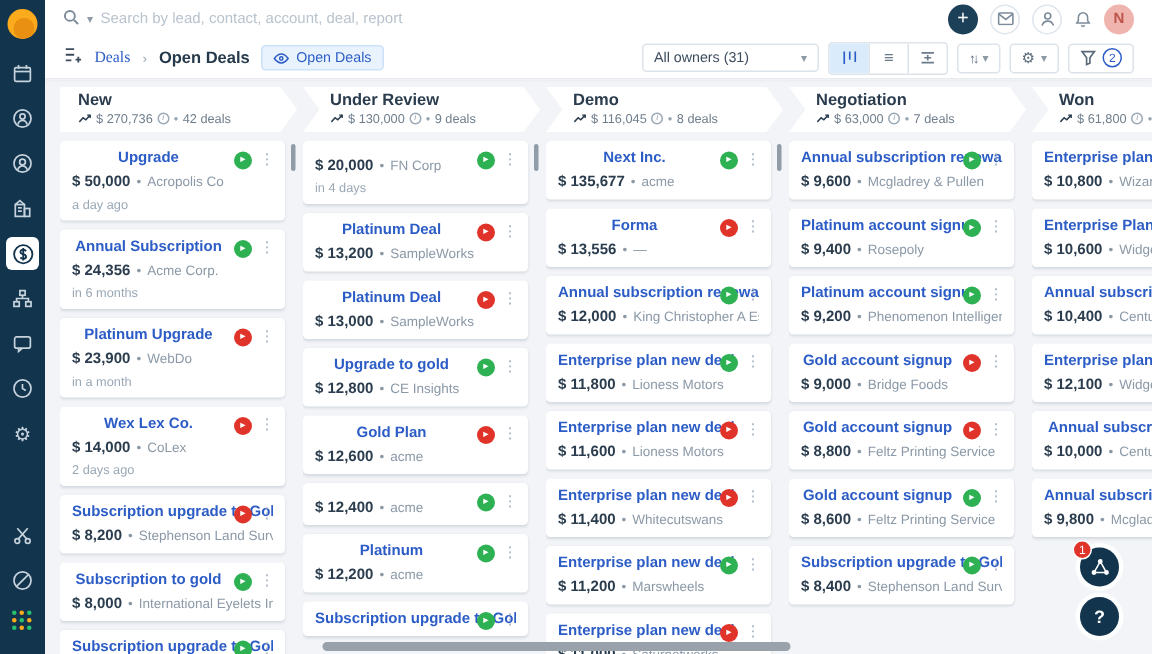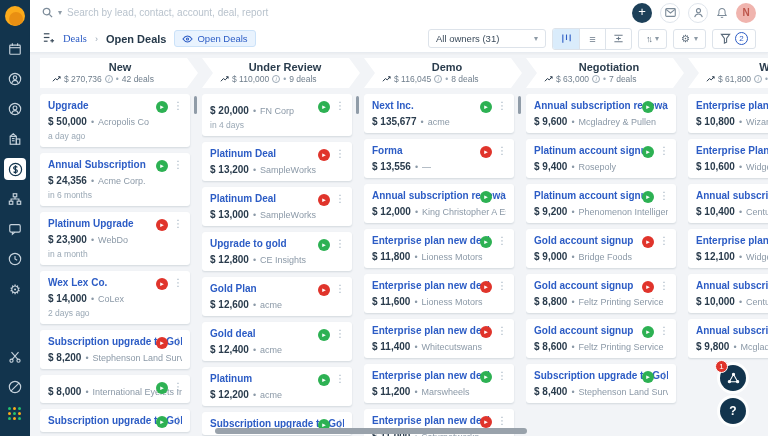--- a/index.html
+++ b/index.html
@@ -63,36 +63,36 @@
   .sort-glyph { font-size:9px; letter-spacing:-2px; }
   .filter-count { width:13px; height:13px; border:1px solid var(--accent-blue,#2c5cc5);
           color:var(--accent-blue,#2c5cc5); border-radius:50%; font-size:8px; display:flex;
           align-items:center; justify-content:center; }
 
   
   .board { flex:1; background:var(--board-bg,#f2f4f7); display:flex; gap:4px;
           padding:5px 0 0 10px; overflow:hidden; position:relative; }
   .column { width:158px; flex-shrink:0; display:flex; flex-direction:column; position:relative; }
   .col-header { height:30px; background:#fff; padding:3px 10px 3px 18px; flex-shrink:0;
-          clip-path:polygon(0 0, calc(100% - 11px) 0, 100% 50%, calc(100% - 11px) 100%, 0 100%, 11px 50%);text-align:center; }
+          clip-path:polygon(0 0, calc(100% - 11px) 0, 100% 50%, calc(100% - 11px) 100%, 0 100%, 11px 50%); }
   .column:first-child .col-header { padding-left:12px;
           clip-path:polygon(0 0, calc(100% - 11px) 0, 100% 50%, calc(100% - 11px) 100%, 0 100%); }
   .col-name { font-size:11px; font-weight:bold; color:#2a3c4d; }
   .col-stats { display:flex; align-items:center; gap:3px; font-size:8.5px; color:#6f7e8c; margin-top:1px; white-space:nowrap; }
   .info { width:8px; height:8px; border:1px solid #9aa8b5; border-radius:50%; font-size:6px; color:#9aa8b5;
           display:inline-flex; align-items:center; justify-content:center; font-style:italic; flex-shrink:0; }
   .stats-dot { color:#9aa8b5; }
   .card-list { margin-top:6px; padding-right:8px; flex:1; overflow:hidden; }
   .vthumb { position:absolute; right:1px; top:38px; width:3px; height:18px; background:#909ca8; border-radius:2px; }
   .column:nth-child(n+4) .vthumb { display:none; }
 
   .card { background:#fff; border-radius:3px; box-shadow:0 1px 2px rgba(24,50,71,.14);
           padding:6px 8px; margin-bottom:6px; position:relative; cursor:pointer; }
   .card-title { color:var(--accent-blue,#2c5cc5); font-size:10px; font-weight:bold; display:block;
-          padding-right:32px; white-space:nowrap; overflow:hidden; }
+          padding-right:32px; white-space:nowrap; overflow:hidden;text-align:center; }
   .badge { position:absolute; top:7px; right:22px; width:12px; height:12px; border-radius:50%;
           color:#fff; font-size:7px; line-height:12px; text-align:center; }
   .badge.green { background:var(--green-status,#2db153); }
   .badge.red { background:var(--red-status,#e0342b); }
   .dots { position:absolute; top:6px; right:7px; color:#9fb0bf; font-size:10px; }
   .card-row2 { margin-top:5px; font-size:9px; color:#8b99a7; white-space:nowrap; overflow:hidden;
           display:flex; gap:4px; align-items:baseline; }
   .amount { color:#2a3c4d; font-weight:bold; font-size:10px; }
   .card-meta { margin-top:4px; font-size:8.5px; color:#9aa8b5; }
 
@@ -372,20 +372,21 @@
     <span class="dots">⋮</span>
     <div class="card-row2">
       <span class="amount">$ 8,200</span>
       <span>•</span>
       <span class="account">Stephenson Land Surveying</span>
     </div>
 
   </article>
 
   <article class="card">
+    <span class="card-title">Subscription to gold</span>
     <span class="badge green">▸</span>
     <span class="dots">⋮</span>
     <div class="card-row2">
       <span class="amount">$ 8,000</span>
       <span>•</span>
       <span class="account">International Eyelets Inc.</span>
     </div>
 
   </article>
 
@@ -401,21 +402,21 @@
   </section>
 
   <section class="column">
     <header class="col-header">
       <div class="col-name">Under Review</div>
       <div class="col-stats">
         <svg width="9" height="8" viewBox="0 0 10 8" fill="none" stroke="#2a3c4d" stroke-width="1.1">
                 <path d="M1 6.5 L3.8 3.5 L5.8 5 L9 1.5"></path>
                 <path d="M6.8 1.5 H9 V3.6"></path>
               </svg>
-        <span>$ 110,000</span>
+        <span>$ 130,000</span>
         <span class="info">i</span>
         <span class="stats-dot">•</span>
         <span>9 deals</span>
       </div>
     </header>
     <div class="card-list">
   <article class="card">
     <span class="badge green">▸</span>
     <span class="dots">⋮</span>
     <div class="card-row2">
@@ -468,21 +469,20 @@
     <span class="dots">⋮</span>
     <div class="card-row2">
       <span class="amount">$ 12,600</span>
       <span>•</span>
       <span class="account">acme</span>
     </div>
 
   </article>
 
   <article class="card">
-    <span class="card-title">Gold deal</span>
     <span class="badge green">▸</span>
     <span class="dots">⋮</span>
     <div class="card-row2">
       <span class="amount">$ 12,400</span>
       <span>•</span>
       <span class="account">acme</span>
     </div>
 
   </article>
 

